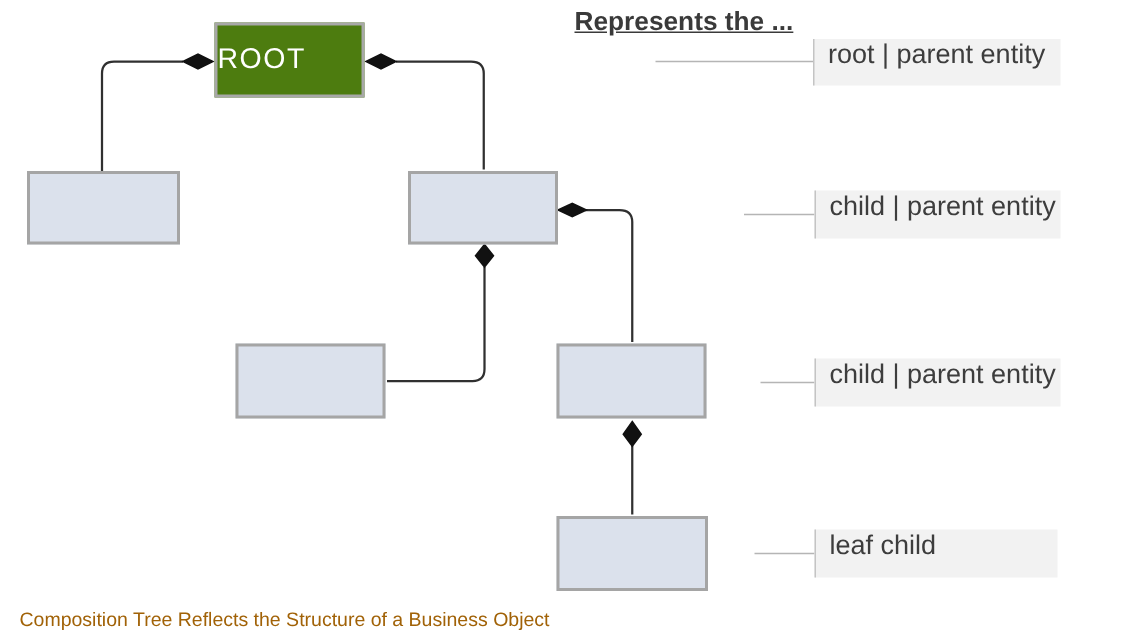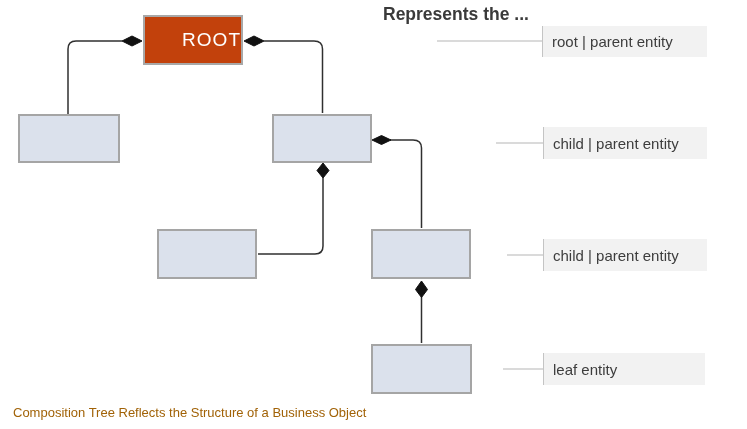--- a/index.html
+++ b/index.html
@@ -16,46 +16,46 @@
     left: 0; top: 0;
     width: 747px; height: 429px;
   }
   .node {
     position: absolute;
     box-sizing: border-box;
     background: #dbe1ec;
     border: 2px solid #a5a5a5;
   }
   .node.root {
-    background: #c2410c;
+    background: #4d7c0f;
     border: 2px solid #a8a8a8;
     display: flex;
     align-items: center;
-    justify-content: flex-end;
+    justify-content: flex-start;
     color: #ffffff;
     font-size: 19px;
     letter-spacing: 1px;
-    padding-left: 40px;
   }
   .legend-heading {
     position: absolute;
     left: 383px; top: 4px;
     font-size: 17.5px;
     font-weight: 600;
     color: #3a3a3a;
+    text-decoration: underline;
   }
   .legend-item {
     position: absolute;
     box-sizing: border-box;
     background: #f2f2f2;
     border-left: 1px solid #c4c4c4;
     display: flex;
-    align-items: center;
+    align-items: flex-start;
     padding-left: 9px;
-    font-size: 15px;
+    font-size: 18px;
     color: #3d3d3d;
     white-space: nowrap;
   }
   .caption {
     position: absolute;
     left: 13px; top: 405px;
     font-size: 13px;
     color: #a16207;
   }
 </style>
@@ -101,18 +101,18 @@
   <div class="legend-item" style="left:542px; top:26px; width:165px; height:31px;">
     <span>root | parent entity</span>
   </div>
   <div class="legend-item" style="left:543px; top:127px; width:164px; height:32px;">
     <span>child | parent entity</span>
   </div>
   <div class="legend-item" style="left:543px; top:239px; width:164px; height:32px;">
     <span>child | parent entity</span>
   </div>
   <div class="legend-item" style="left:543px; top:353px; width:162px; height:32px;">
-    <span>leaf entity</span>
+    <span>leaf child</span>
   </div>
 
   <div class="caption">Composition Tree Reflects the Structure of a Business Object</div>
 
 </div>
 
 </body></html>

